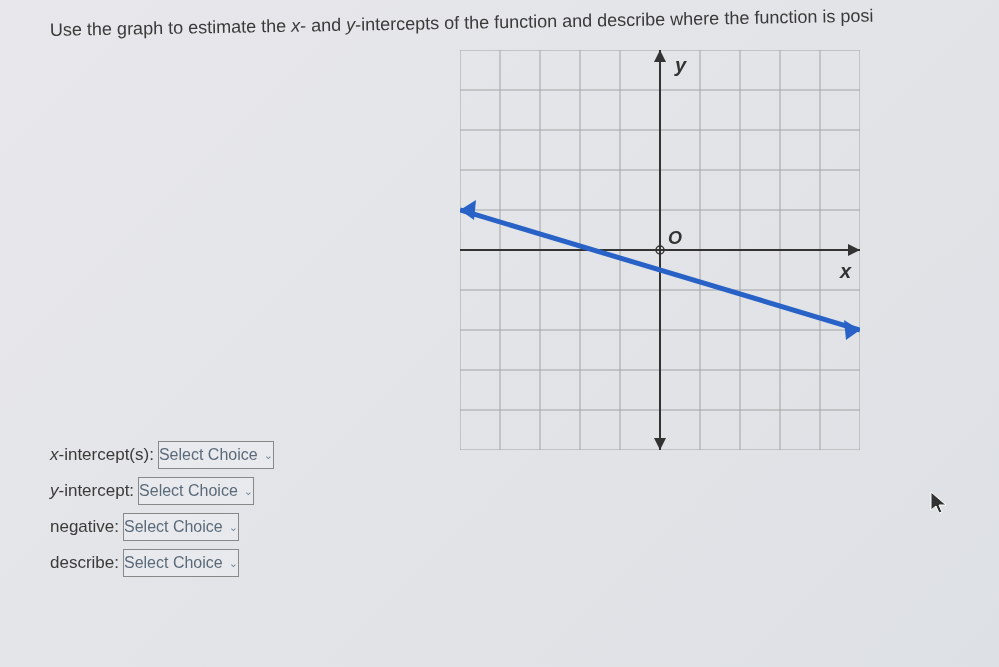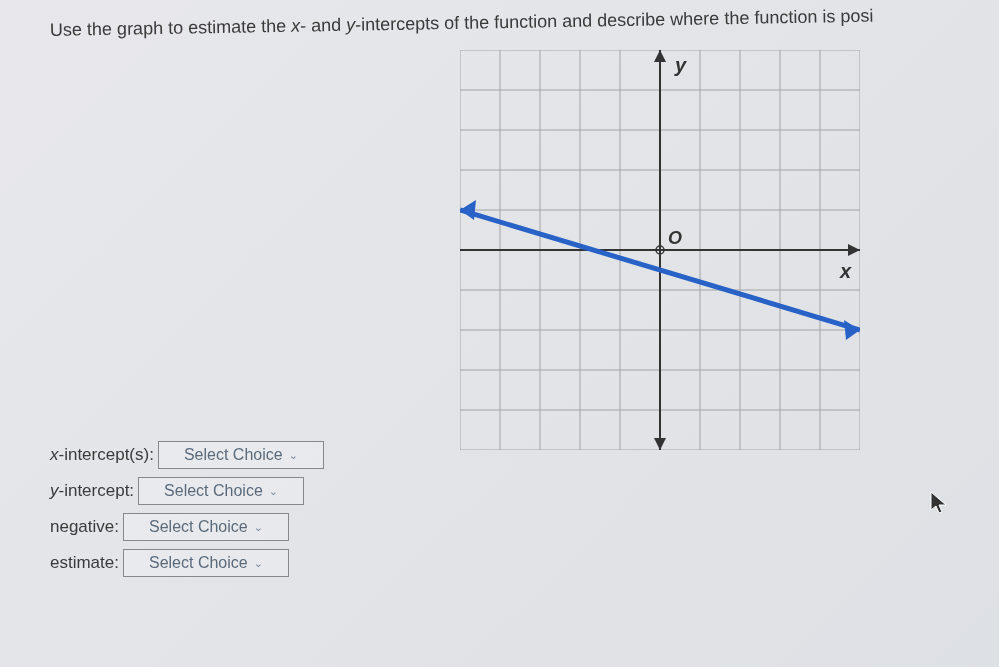--- a/index.html
+++ b/index.html
@@ -30,21 +30,21 @@
     .answer-row {
       display: flex;
       align-items: center;
       gap: 4px;
       font-size: 17px;
       color: #3a3a3a;
     }
     .answer-row .var { font-style: italic; }
     .select-box {
       border: 1px solid #888;
-      padding: 4px 25px;
+      padding: 4px 0;
       background: rgba(255,255,255,0.2);
       color: #5a6a7a;
       font-size: 16px;
       display: inline-flex;
       align-items: center;
       gap: 6px;
       cursor: pointer;
     }
     .chevron {
       font-size: 11px;
@@ -140,21 +140,21 @@
     </div>
   </div>
   <div class="answer-row">
     <span>negative:</span>
     <div class="select-box">
       <span>Select Choice</span>
       <span class="chevron">⌄</span>
     </div>
   </div>
   <div class="answer-row">
-    <span>estimate:</span>
+    <span>describe:</span>
     <div class="select-box">
       <span>Select Choice</span>
       <span class="chevron">⌄</span>
     </div>
   </div>
 </div>
 
 <div class="cursor">
   <svg width="20" height="26" viewBox="0 0 20 26">
     <path d="M2 2 L2 20 L7 16 L10 23 L13 22 L10 15 L17 15 Z" fill="#333" stroke="#fff" stroke-width="1"></path>

